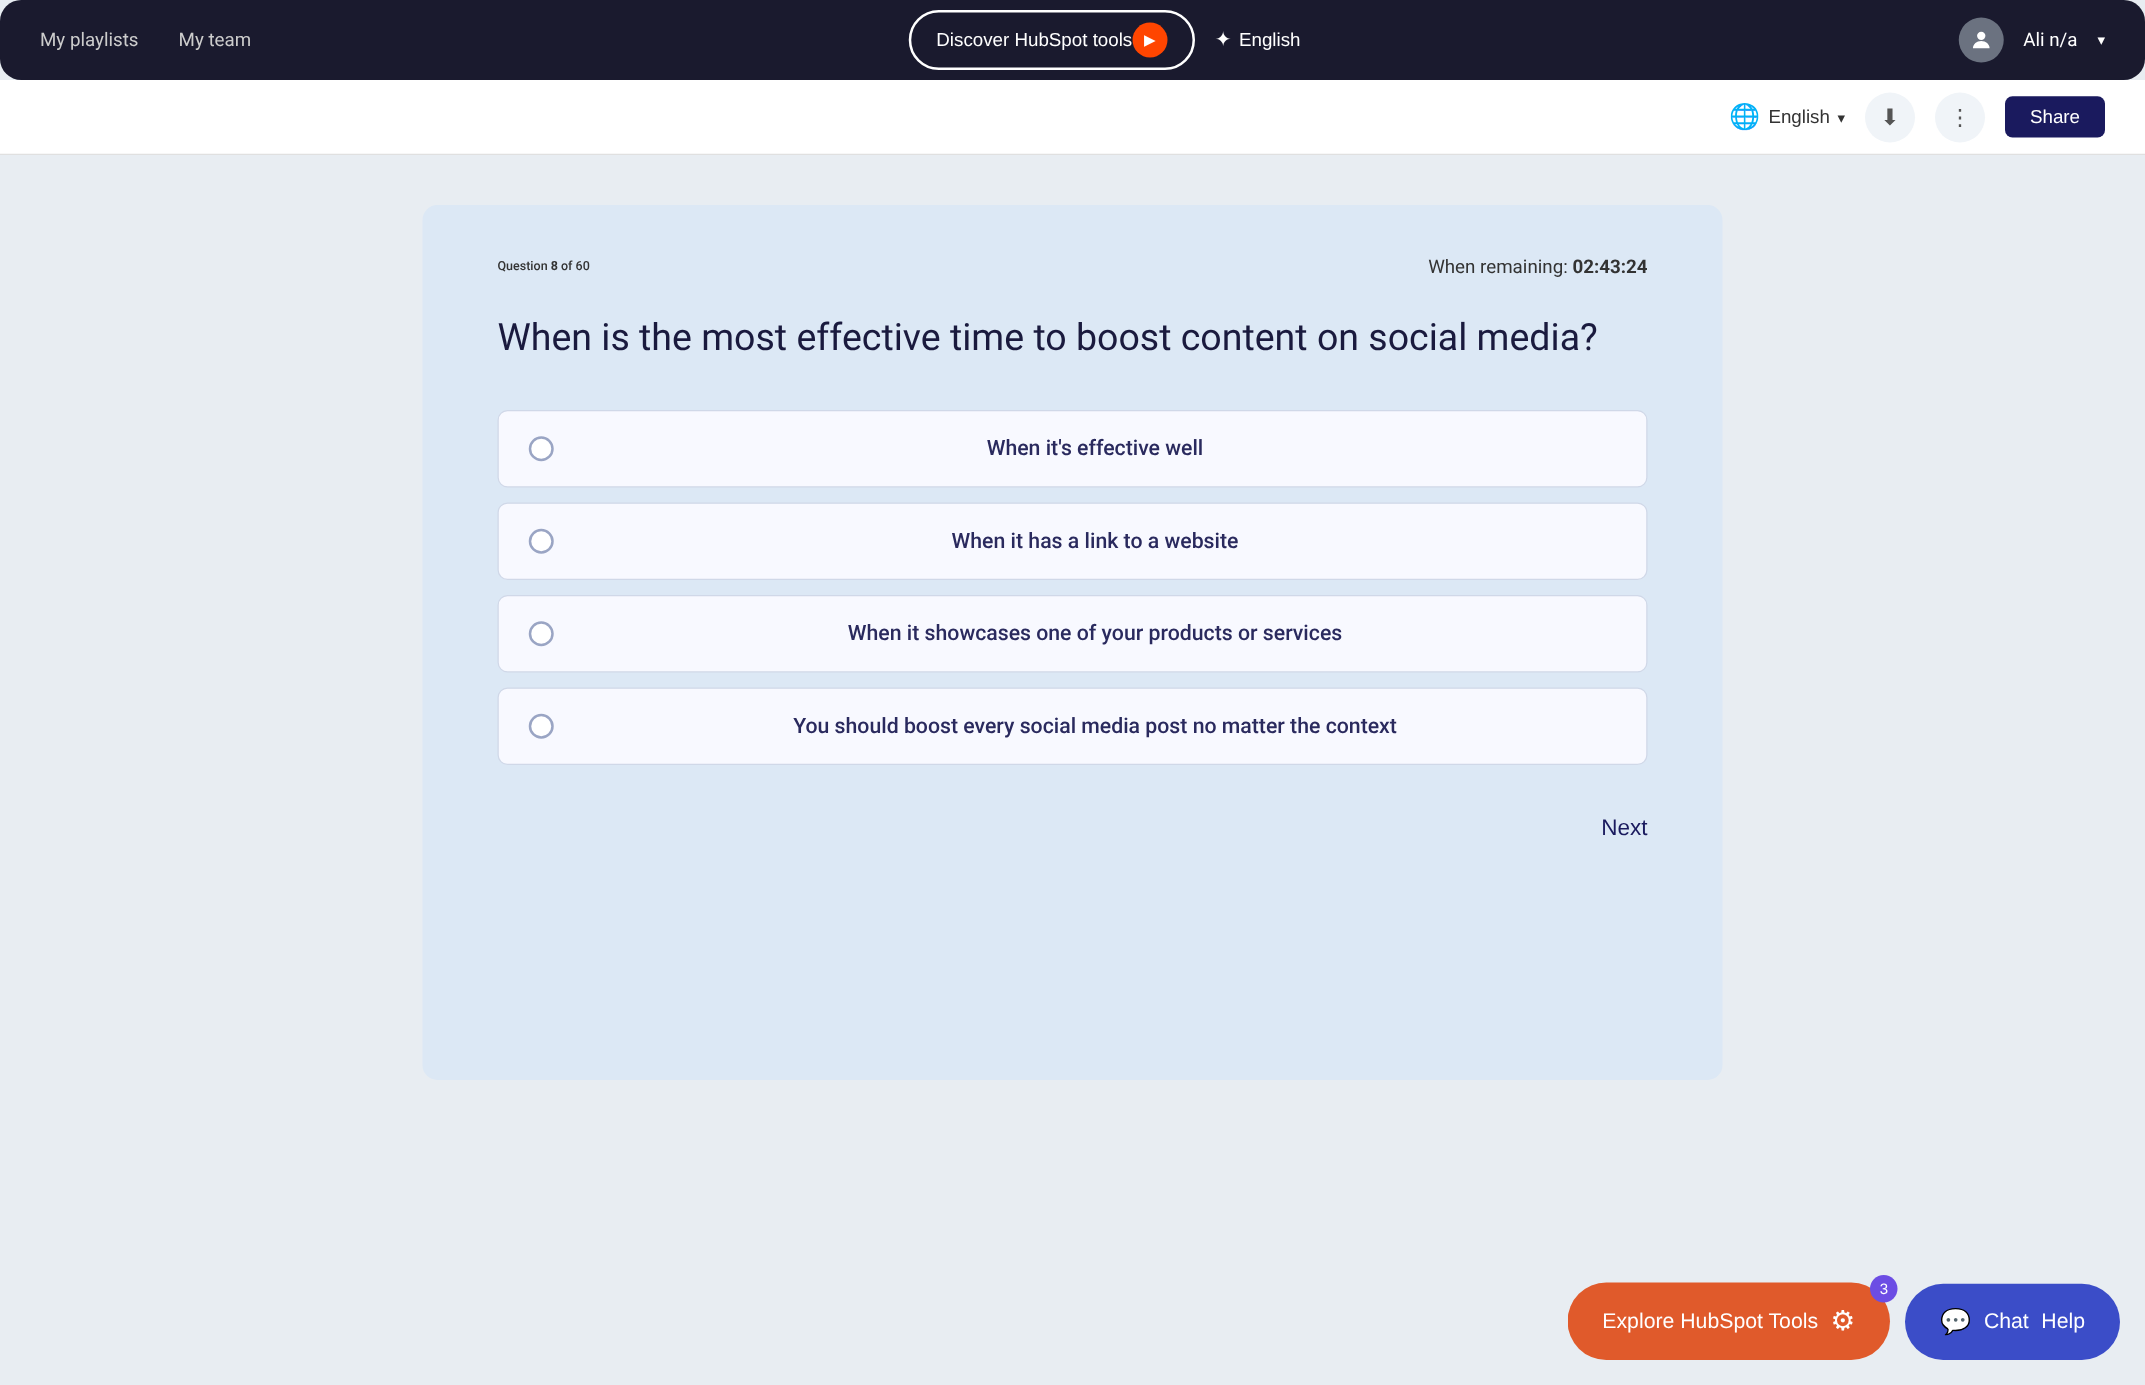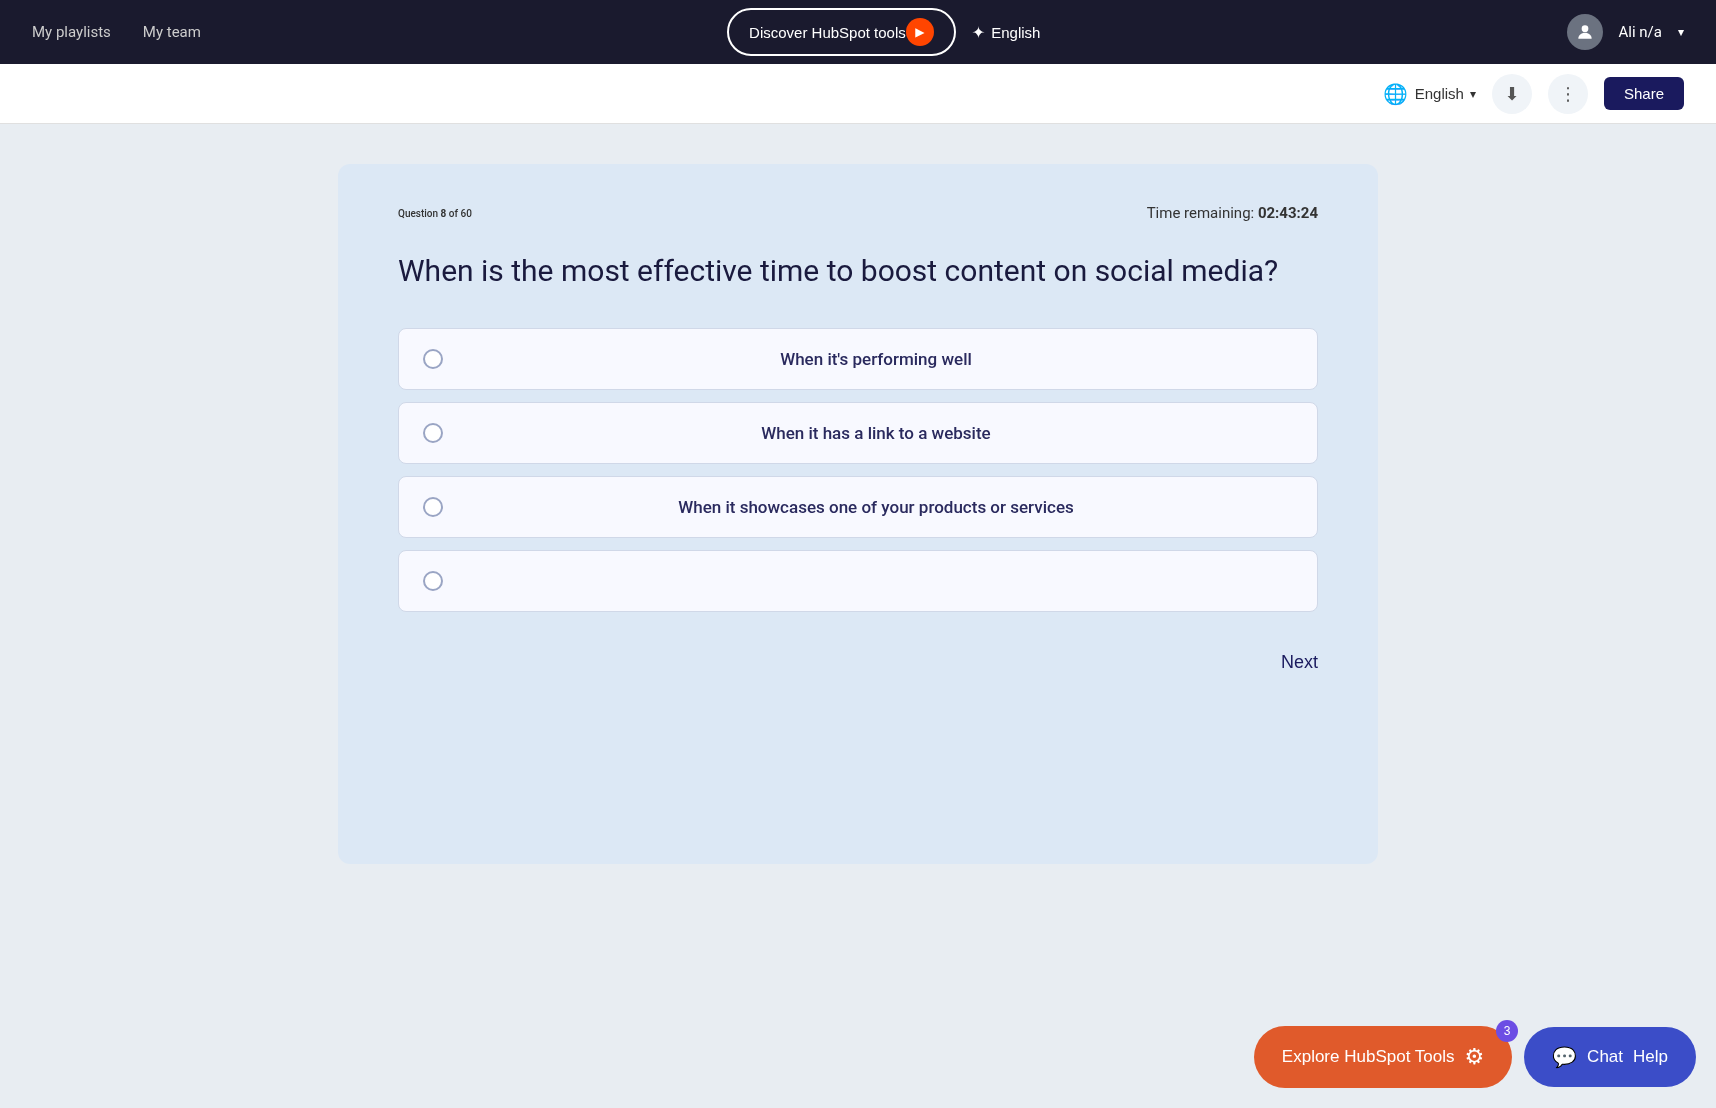--- a/index.html
+++ b/index.html
@@ -12,20 +12,21 @@
     }
 
     
     .top-nav {
       background: #1a1a2e;
       display: flex;
       align-items: center;
       justify-content: space-between;
       padding: 0 32px;
       height: 64px;
+      border-radius: 17px;
     }
     .top-nav-left {
       display: flex;
       gap: 32px;
       align-items: center;
     }
     .top-nav-link {
       color: #ccc;
       font-size: 15px;
       cursor: pointer;
@@ -333,41 +334,42 @@
   <button class="share-btn">Share</button>
 </div>
 
 <div class="main-content">
   <div class="quiz-card">
     <div class="quiz-meta">
       <div class="question-counter">
         <span>Question </span><strong>8</strong><span> of 60</span>
       </div>
       <div class="time-remaining">
-        <span>Time remaining: </span><strong>02:43:24</strong>
+        <span>When remaining: </span><strong>02:43:24</strong>
       </div>
     </div>
 
     <div class="question-text">When is the most effective time to boost content on social media?</div>
 
     <div class="answer-options">
       <div class="answer-option">
         <div class="radio-circle"></div>
-        <span class="answer-text">When it's performing well</span>
+        <span class="answer-text">When it's effective well</span>
       </div>
       <div class="answer-option">
         <div class="radio-circle"></div>
         <span class="answer-text">When it has a link to a website</span>
       </div>
       <div class="answer-option">
         <div class="radio-circle"></div>
         <span class="answer-text">When it showcases one of your products or services</span>
       </div>
       <div class="answer-option">
         <div class="radio-circle"></div>
+        <span class="answer-text">You should boost every social media post no matter the context</span>
       </div>
     </div>
 
     <div class="next-btn-container">
       <button class="next-btn">Next</button>
     </div>
   </div>
 </div>
 
 <div class="bottom-toolbar">

